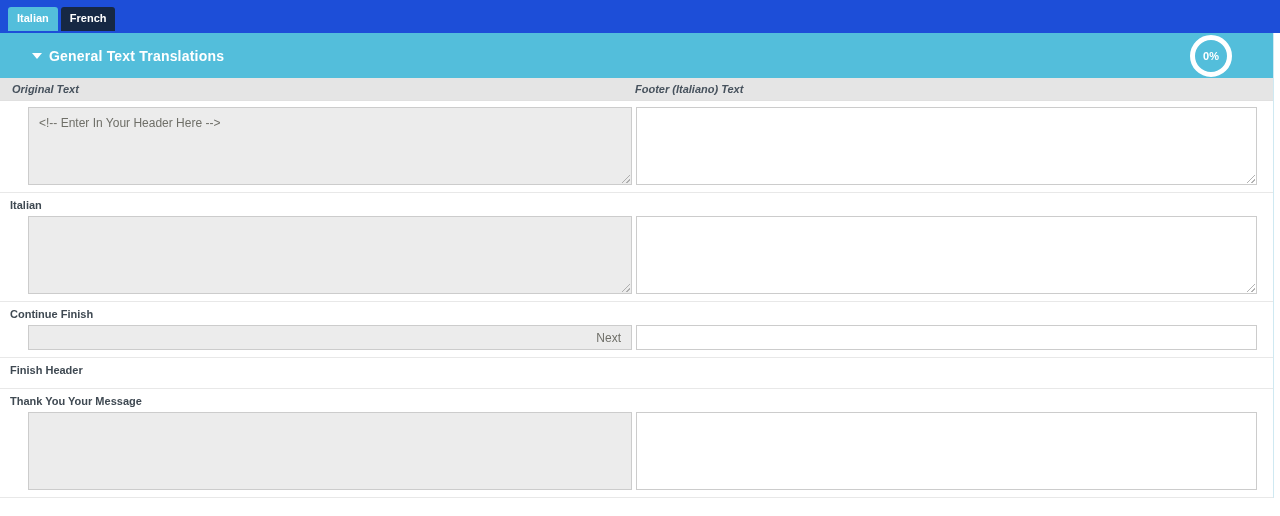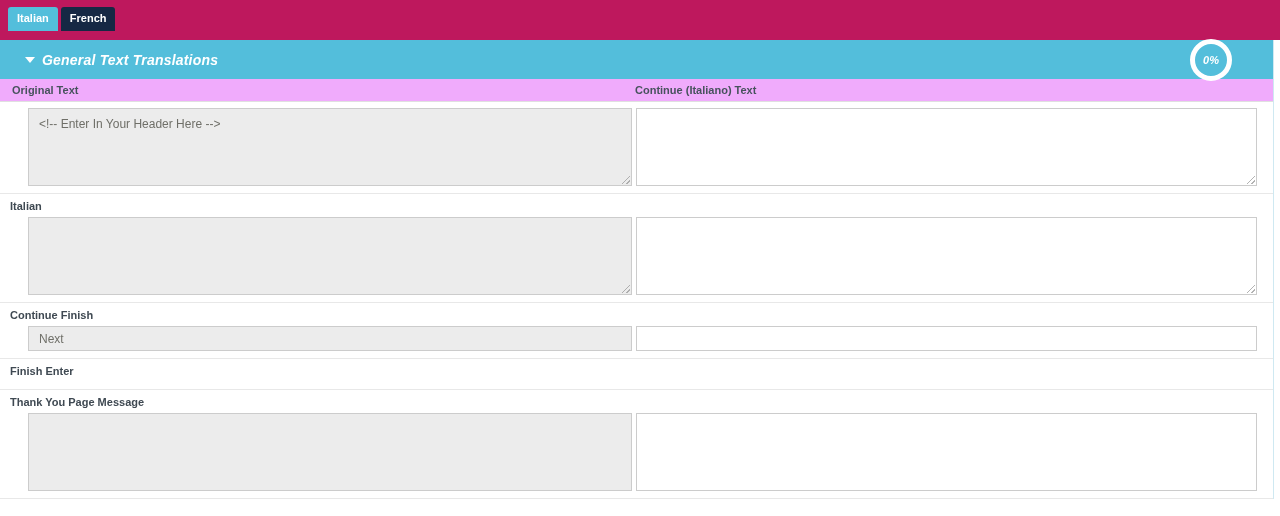--- a/index.html
+++ b/index.html
@@ -1,69 +1,69 @@
 <!DOCTYPE html>
 <html><head>
 <meta charset="utf-8">
 <style>
   * { margin: 0; padding: 0; box-sizing: border-box; }
   html, body { width: 1280px; height: 516px; background: #ffffff; overflow: hidden; }
   body { font-family: "Liberation Sans", sans-serif; }
 
   
-  .tabstrip { height: 40px; padding: 7px 0 0 8px; background: #be185d; }
+  .tabstrip { height: 33px; padding: 7px 0 0 8px; background: #1d4ed8; }
   .tab {
     display: inline-block; height: 24px; padding: 5px 9px 0 9px; margin-right: 3px;
     border-radius: 3px 3px 0 0; font-size: 11px; font-weight: bold; color: #ffffff;
     cursor: pointer; vertical-align: bottom;
   }
   .tab.active { background: #53bedb; }
   .tab.inactive { background: #162844; }
 
   
   .panel { width: 1274px; border-right: 1px solid #cfe9f2; }
 
   .panel-header {
-    position: relative; height: 39px; background: #53bedb;
-    display: flex; align-items: center; padding-left: 25px; font-style: italic;
+    position: relative; height: 45px; background: #53bedb;
+    display: flex; align-items: center; padding-left: 32px;
   }
   .caret {
     width: 0; height: 0; border-left: 5px solid transparent; border-right: 5px solid transparent;
     border-top: 6px solid #ffffff; margin-right: 7px; display: inline-block;
   }
   .panel-title { color: #ffffff; font-size: 14px; font-weight: bold; letter-spacing: .2px; }
   .progress-badge {
     position: absolute; right: 41px; top: 50%; transform: translateY(-50%);
     width: 42px; height: 42px; border: 5px solid #ffffff; border-radius: 50%;
     display: flex; align-items: center; justify-content: center;
     color: #ffffff; font-size: 11px; font-weight: bold;
   }
 
   
   .col-header {
-    height: 23px; background: #f0abfc; border-bottom: 1px solid #e0e0e0;
-    display: flex; align-items: center; font-size: 11px; font-weight: bold; color: #47525d;
+    height: 23px; background: #e5e5e5; border-bottom: 1px solid #e0e0e0;
+    display: flex; align-items: center; font-size: 11px; font-weight: bold; color: #47525d; font-style: italic;
   }
   .col-header .col-left { width: 635px; padding-left: 12px; }
   .col-header .col-right { flex: 1; }
 
   
   .row { border-bottom: 1px solid #e8e8e8; padding: 6px 0 7px 10px; background: #ffffff; }
   .row-label { font-size: 11px; font-weight: bold; color: #3f4952; margin-bottom: 5px; }
   .fields { display: flex; }
   .cell { position: relative; }
   .cell.left  { width: 622px; margin-right: 4px; padding-left: 18px; }
   .cell.right { width: 621px; }
 
   textarea, input[type="text"] {
     width: 100%; font-family: "Liberation Sans", sans-serif; font-size: 12px;
     border: 1px solid #cccccc; outline: none; resize: none; display: block;
   }
   textarea { height: 78px; padding: 8px 10px; }
-  input[type="text"] { height: 25px; padding: 0 10px; }
+  input[type="text"] { height: 25px; padding: 0 10px; text-align: right; }
 
   .orig-field { background: #ececec; color: #6f6f68; }
   .trans-field { background: #ffffff; color: #444444; }
 
   .grip {
     position: absolute; right: 2px; bottom: 2px; width: 10px; height: 10px;
     pointer-events: none;
     background: repeating-linear-gradient(-45deg, transparent, transparent 2px, #9a9a9a 2px, #9a9a9a 3px);
     clip-path: polygon(100% 0, 100% 100%, 0 100%);
     opacity: .75;
@@ -79,21 +79,21 @@
   <div class="panel-header">
     <span class="caret"></span>
     <span class="panel-title">General Text Translations</span>
     <div class="progress-badge">
       <span>0%</span>
     </div>
   </div>
 
   <div class="col-header">
     <span class="col-left">Original Text</span>
-    <span class="col-right">Continue (Italiano) Text</span>
+    <span class="col-right">Footer (Italiano) Text</span>
   </div>
 
   <div>
       <div class="row">
         <div class="fields">
           <div class="cell left">
             <textarea class="orig-field" disabled="" style="">&lt;!-- Enter In Your Header Here --&gt;</textarea>
             <span class="grip"></span>
           </div>
           <div class="cell right">
@@ -120,24 +120,24 @@
         <div class="fields">
           <div class="cell left">
             <input type="text" class="orig-field" disabled="" value="Next" style="">
           </div>
           <div class="cell right">
             <input type="text" class="trans-field" style="">
           </div>
         </div>
       </div>
       <div class="row">
-        <div class="row-label">Finish Enter</div>
+        <div class="row-label">Finish Header</div>
       </div>
       <div class="row">
-        <div class="row-label">Thank You Page Message</div>
+        <div class="row-label">Thank You Your Message</div>
         <div class="fields">
           <div class="cell left">
             <textarea class="orig-field" disabled="" style=""></textarea>
           </div>
           <div class="cell right">
             <textarea class="trans-field" style=""></textarea>
           </div>
         </div>
       </div>
     </div>

